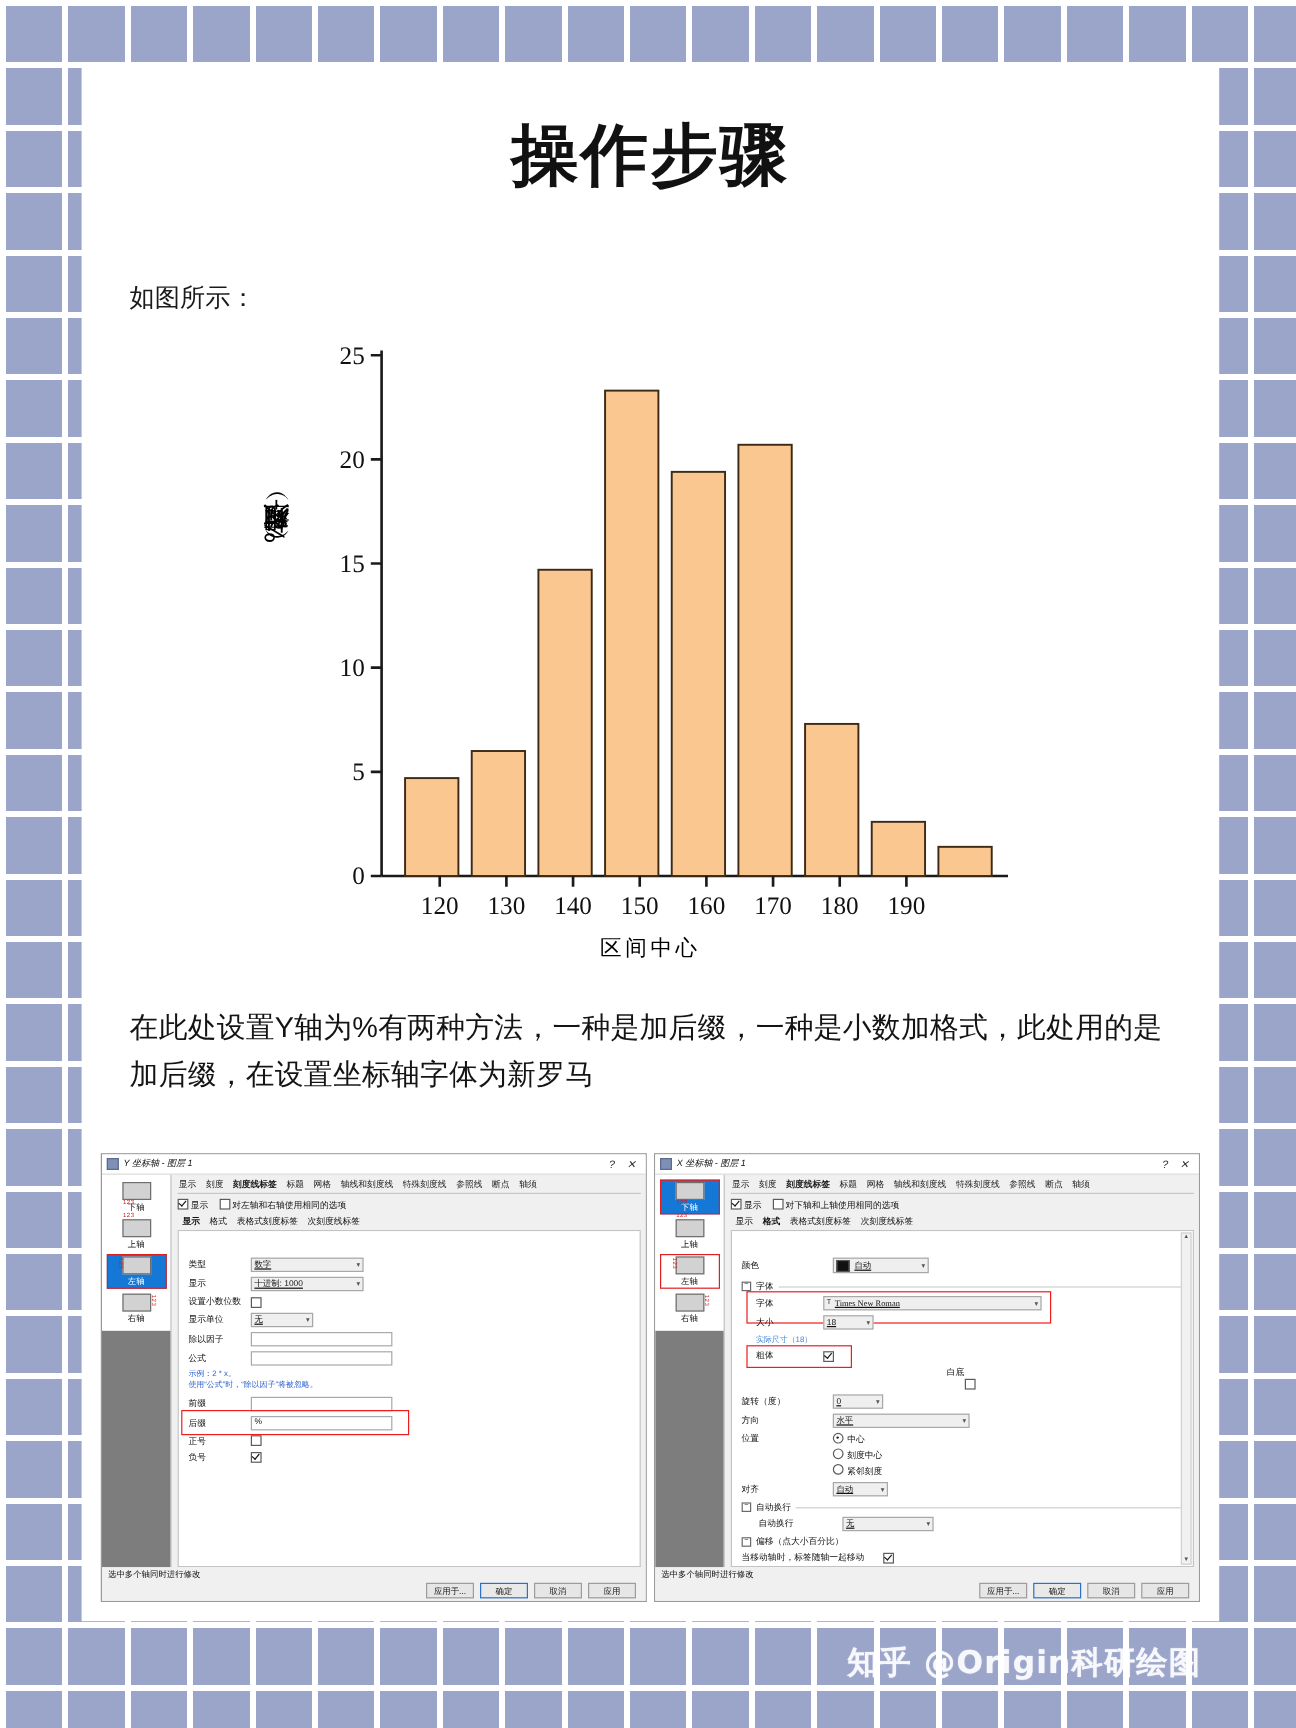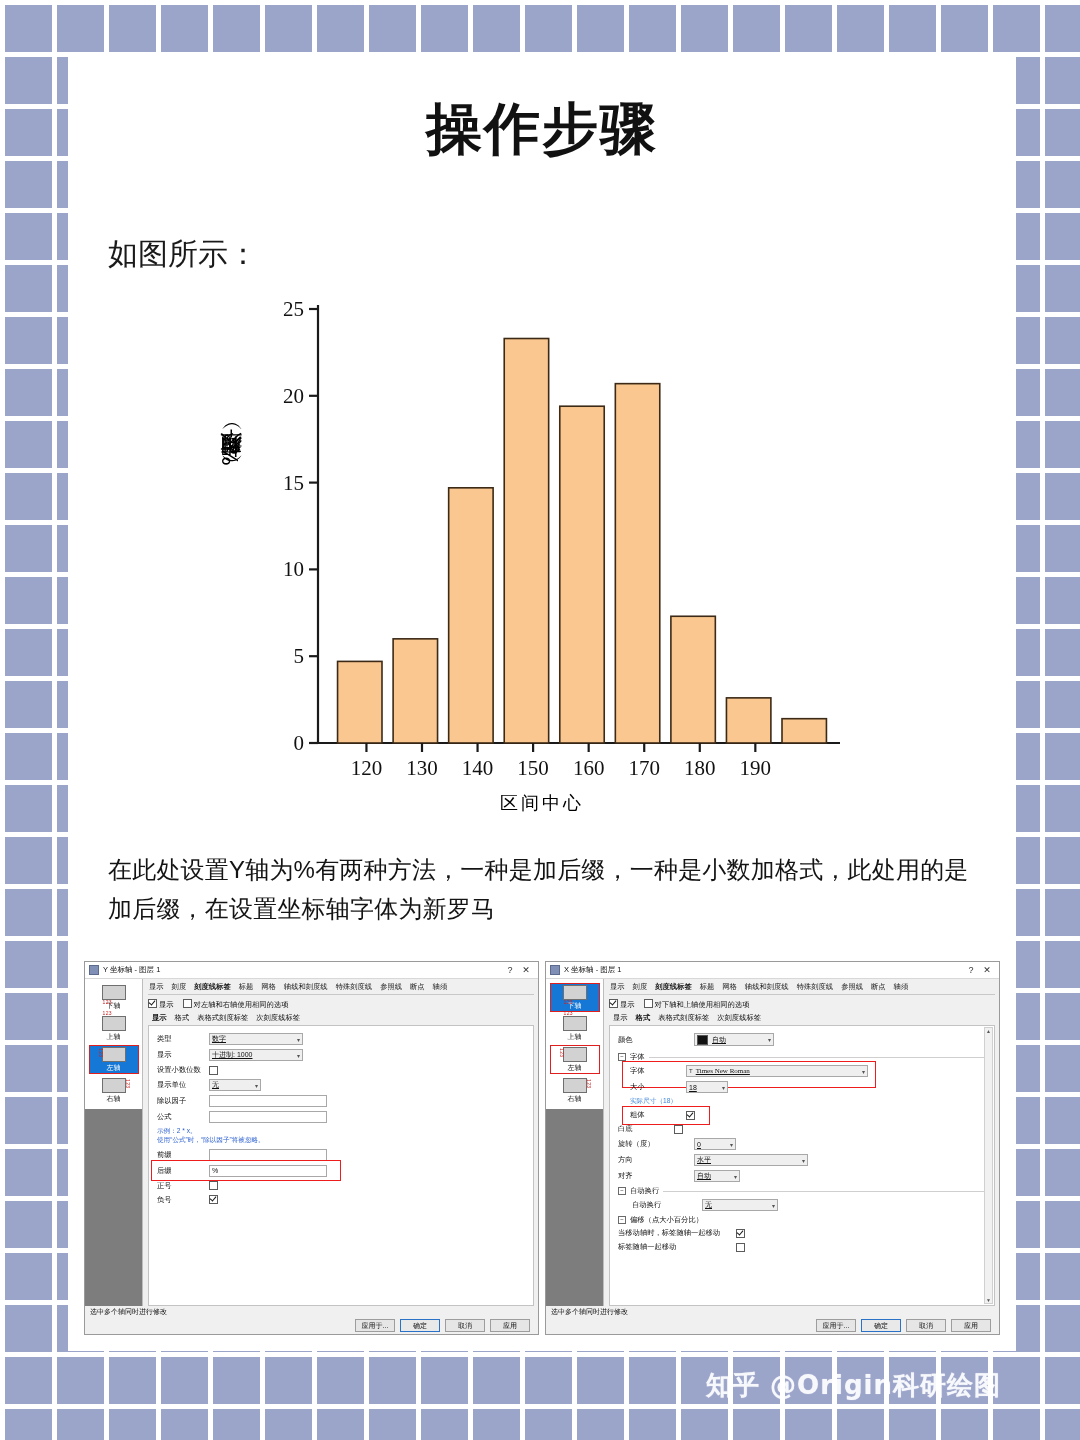--- a/index.html
+++ b/index.html
@@ -30,21 +30,21 @@
     text-align:center;
     font-size:56px;
     font-weight:bold;
     letter-spacing:2px;
     color:#111111;
     margin-top:36px;
     font-family:"DejaVu Sans",sans-serif;
   }
   .subtitle{
     margin:66px 0 0 40px;
-    font-size:30px;
+    font-size:21px;
     color:#1a1a1a;
   }
   .body-text{
     margin:40px 40px 0 40px;
     font-size:24px;
     line-height:1.62;
     color:#141414;
     letter-spacing:0.2px;
   }
 
@@ -68,21 +68,21 @@
   .dlg{
     width:455px;height:372px;background:#f0f0f0;
     border:1px solid #9a9a9a;
     font-size:7.5px;color:#101010;
     display:flex;flex-direction:column;
     font-family:"Liberation Sans",sans-serif;
     position:relative;
   }
   .dlg-title{
     height:16px;background:#ffffff;border-bottom:1px solid #d8d8d8;
-    display:flex;align-items:center;padding:0 4px;font-size:7.5px;
+    display:flex;align-items:center;padding:0 4px;font-size:7.5px;font-style:italic;
   }
   .dlg-title .tico{width:8px;height:8px;background:#7f8fb5;border:1px solid #5c6a8e;margin-right:4px;}
   .dlg-title .ttext{flex:1;}
   .dlg-title .tbtn{width:16px;text-align:center;font-size:9px;color:#333;}
   .dlg-body{flex:1;display:flex;background:#f0f0f0;overflow:hidden;}
   .dlg-left{
     width:57px;background:#ffffff;border-right:1px solid #bdbdbd;
     display:flex;flex-direction:column;align-items:center;padding-top:4px;
     position:relative;
   }
@@ -107,21 +107,21 @@
   .tabrow{display:flex;gap:6px;border-bottom:1px solid #c8c8c8;padding-bottom:2px;font-size:7.3px;}
   .tabrow .tab{padding:0 1px;color:#1a1a1a;white-space:nowrap;}
   .tabrow .tab.active{font-weight:bold;}
   .chkrow{display:flex;align-items:center;gap:9px;margin:4px 0 3px 0;font-size:7.3px;}
   .cb{width:7px;height:7px;border:1px solid #5b5b5b;background:#fff;display:inline-block;position:relative;margin-right:2px;vertical-align:-1px;}
   .cb.on::after{content:"";position:absolute;left:1px;top:-1px;width:3px;height:5px;border:solid #1a1a1a;border-width:0 1px 1px 0;transform:rotate(40deg);}
   .rb{width:7px;height:7px;border:1px solid #5b5b5b;border-radius:50%;background:#fff;display:inline-block;position:relative;margin-right:3px;vertical-align:-1px;}
   .rb.on::after{content:"";position:absolute;left:1.5px;top:1.5px;width:2px;height:2px;border-radius:50%;background:#1a1a1a;}
   .subtabs{display:flex;gap:8px;font-size:7.3px;border-bottom:1px solid #c3c3c3;padding:0 0 2px 4px;}
   .subtabs .stab.active{font-weight:bold;}
-  .panel{flex:1;background:#ffffff;border:1px solid #c3c3c3;border-top:none;margin-top:0;padding:7px 6px 4px 8px;position:relative;overflow:hidden;}
+  .panel{flex:1;background:#ffffff;border:1px solid #c3c3c3;border-top:none;margin-top:0;padding:22px 6px 4px 8px;position:relative;overflow:hidden;}
   .frow{display:flex;align-items:center;margin-bottom:4px;font-size:7.3px;position:relative;}
   .flab{width:52px;flex:0 0 auto;}
   .flab.ind{padding-left:14px;width:70px;}
   .sel-box{
     height:10px;background:#efefef;border:1px solid #a8a8a8;
     display:flex;align-items:center;padding:0 2px;font-size:7px;position:relative;
   }
   .sel-box .cv{flex:1;text-decoration:underline;}
   .sel-box .arw{font-size:6px;color:#555;}
   .txt-box{height:10px;background:#ffffff;border:1px solid #a8a8a8;display:flex;align-items:center;padding:0 2px;font-size:7px;}
@@ -430,40 +430,49 @@
                   <span class="arw">▾</span>
                 </span>
             </div>
             <div class="actual">实际尺寸（18）</div>
             <div class="frow" style="margin-left:12px;position:relative;align-items:flex-end;">
               <span class="flab" style="width:40px">粗体</span>
               <span style="width:16px"></span>
               <span class="cb on"></span>
               <span class="redmark" style="left:-8px;top:-4px;width:86px;height:17px;"></span>
             </div>
-            <div class="frow" style="">
+            <div class="frow" style="margin-left:12px;flex-direction:column;">
               <span class="flab" style="width:40px">白底</span>
               <span style="width:16px"></span>
               <span class="cb"></span>
             </div>
             <div class="frow">
               <span class="flab">旋转（度）</span>
               <span style="width:24px"></span>
               <span class="sel-box" style="width:36px">
                   <span class="cv">0</span>
                   <span class="arw">▾</span>
                 </span>
             </div>
             <div class="frow">
               <span class="flab">方向</span>
               <span style="width:24px"></span>
               <span class="sel-box" style="width:108px">
                   <span class="cv">水平</span>
                   <span class="arw">▾</span>
                 </span>
+            </div>
+            <div class="frow" style="align-items:flex-start;">
+              <span class="flab">位置</span>
+              <span style="width:24px"></span>
+              <span style="display:flex;flex-direction:column;gap:2px;">
+                <span><span class="rb on"></span><span>中心</span></span>
+                <span><span class="rb"></span><span>刻度中心</span></span>
+                <span><span class="rb"></span><span>紧邻刻度</span></span>
+              </span>
             </div>
             <div class="frow">
               <span class="flab">对齐</span>
               <span style="width:24px"></span>
               <span class="sel-box" style="width:40px">
                   <span class="cv">自动</span>
                   <span class="arw">▾</span>
                 </span>
             </div>
             <div class="group-hdr">

